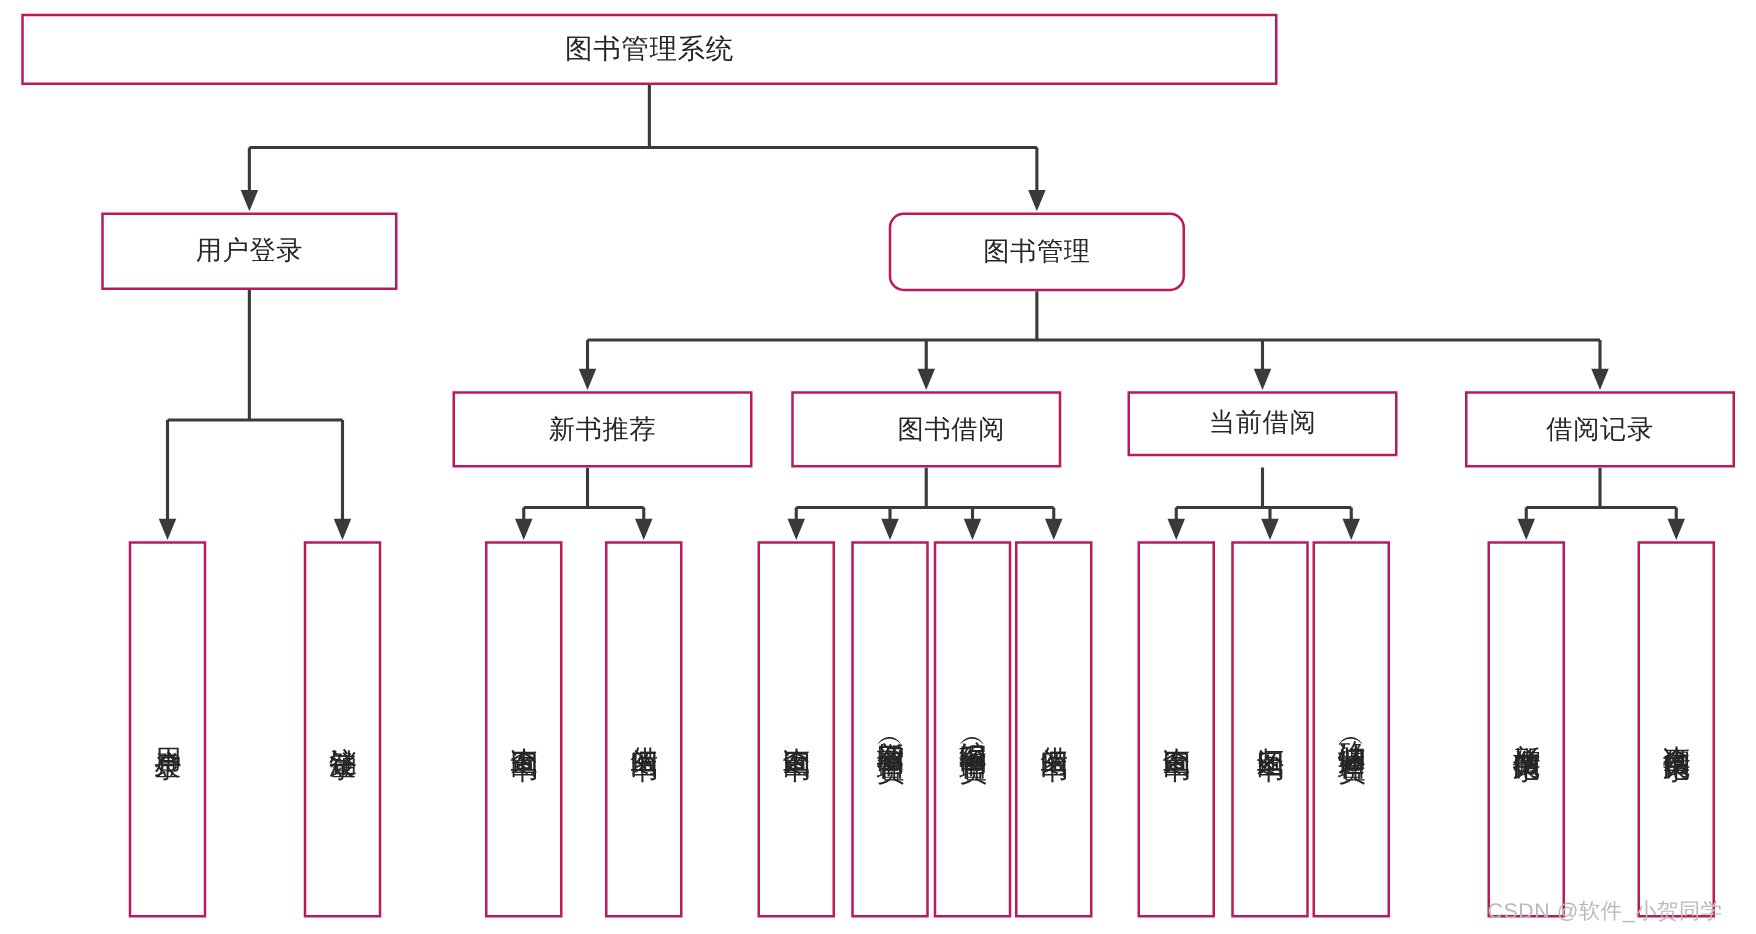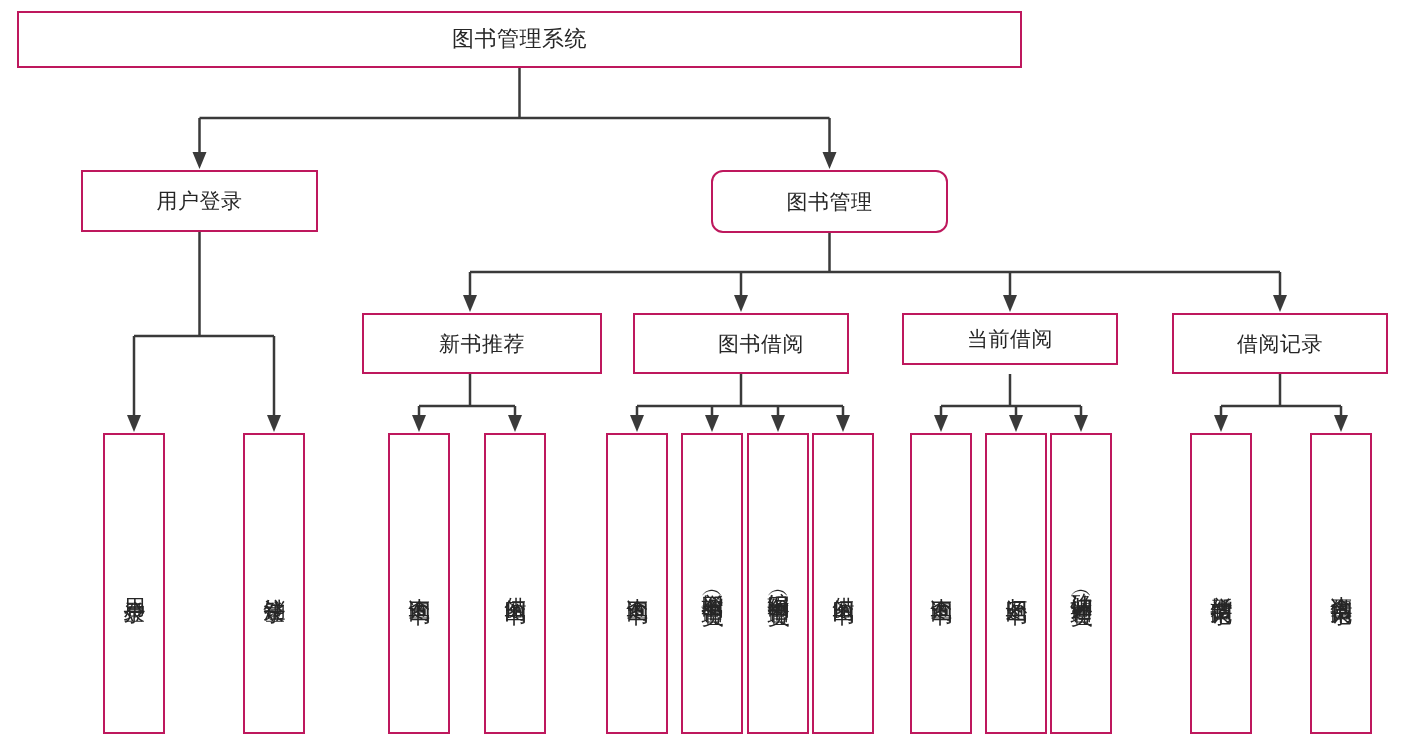--- a/index.html
+++ b/index.html
@@ -180,13 +180,14 @@
       <div class="node-box vert" style="left: 1050px; top: 433px; width: 62px; height: 301px;">
         <span class="node-label">确认归还（管理员）</span>
       </div>
       <div class="node-box vert" style="left: 1190px; top: 433px; width: 62px; height: 301px;">
         <span class="node-label">新增借阅记录</span>
       </div>
       <div class="node-box vert" style="left: 1310px; top: 433px; width: 62px; height: 301px;">
         <span class="node-label">查询借阅记录</span>
       </div>
     </div>
+  <div class="watermark" style="left: 1190px; top: 717px;">CSDN @软件_小贺同学</div>
 </div>
 
 </body></html>

